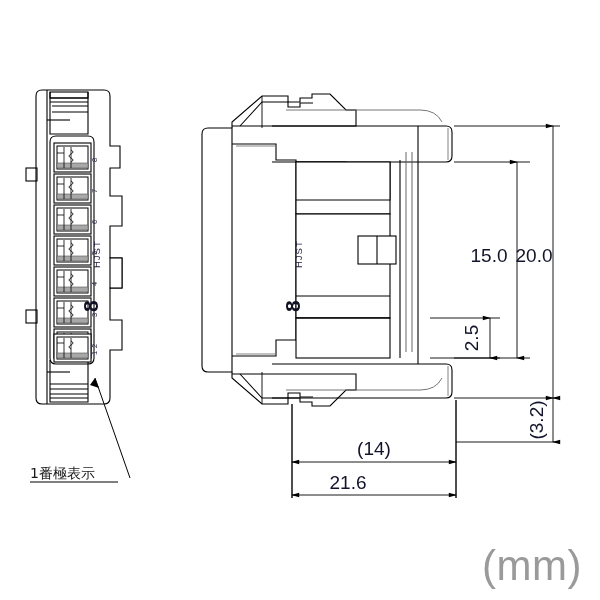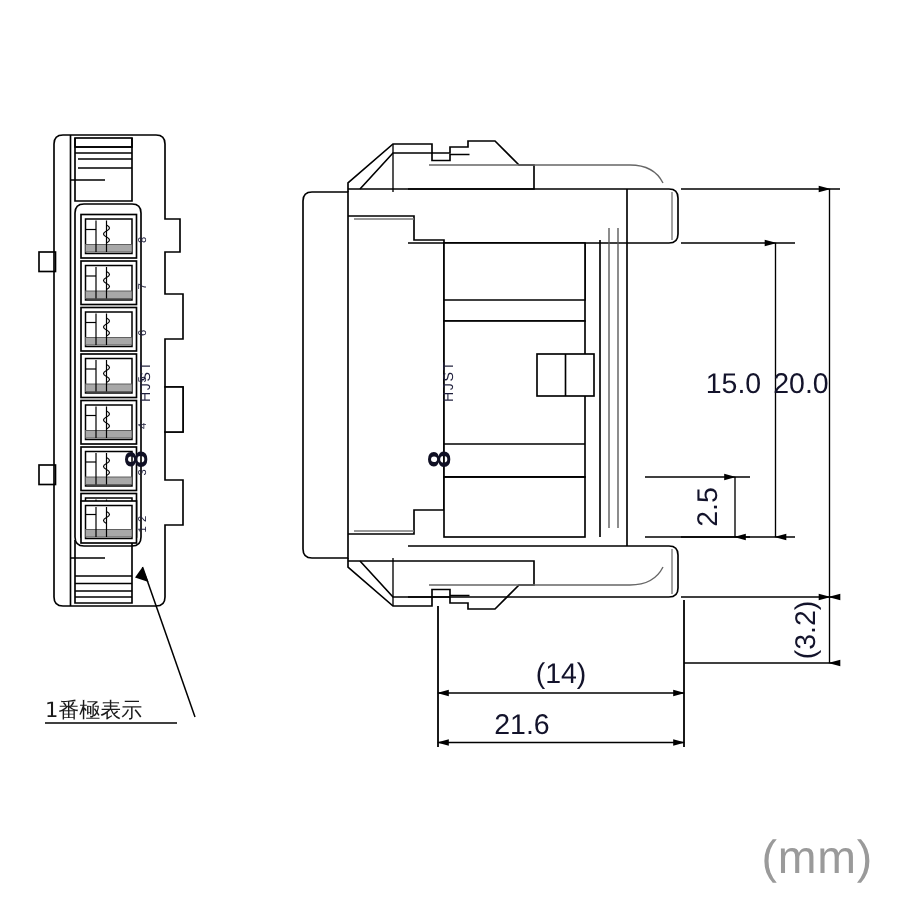--- a/index.html
+++ b/index.html
@@ -19,21 +19,21 @@
   }
   #sheet svg {
     position: absolute;
     top: 0;
     left: 0;
   }
   .unit-label {
     position: absolute;
     right: 18px;
     bottom: 10px;
-    font-size: 31px;
+    font-size: 42px;
     color: #9a9a9a;
     font-family: "Liberation Sans", sans-serif;
     letter-spacing: 0.5px;
   }
   text {
     font-family: "Liberation Sans", sans-serif;
     fill: #14142d;
   }
   .dim-txt {
     font-size: 19px;

